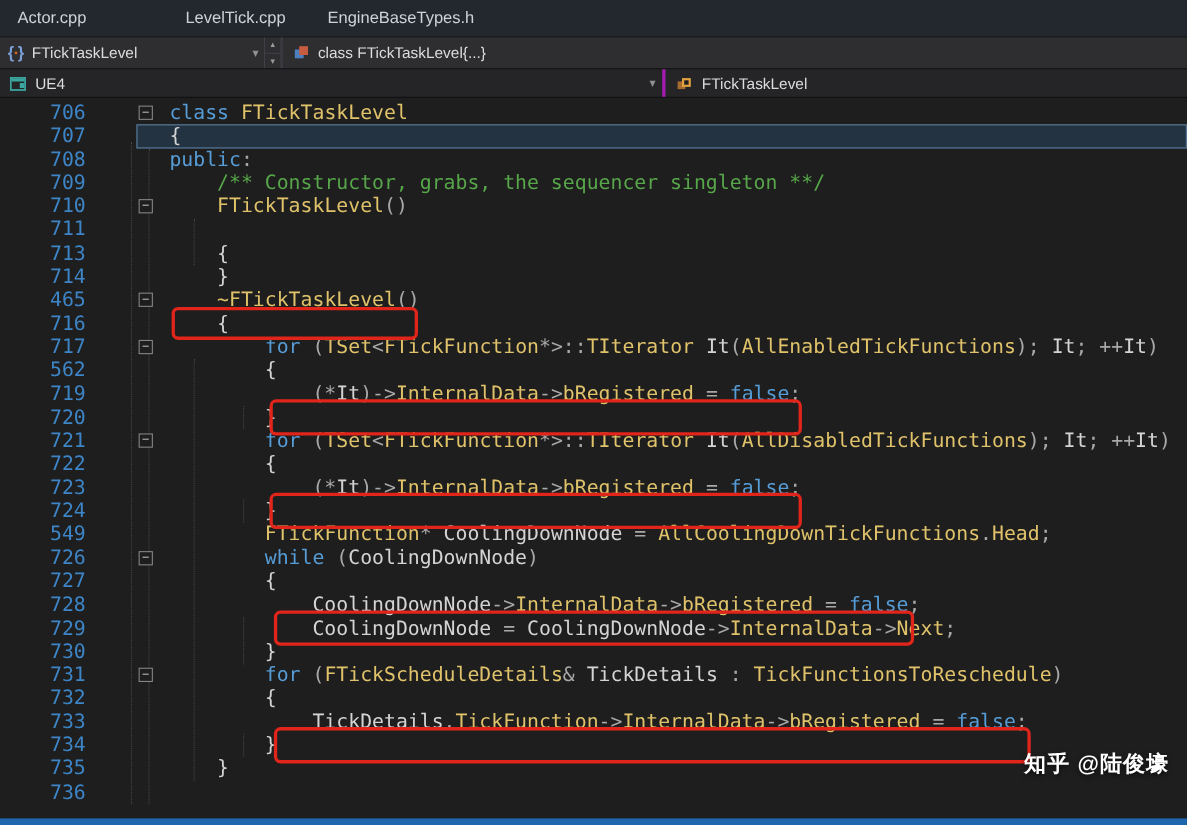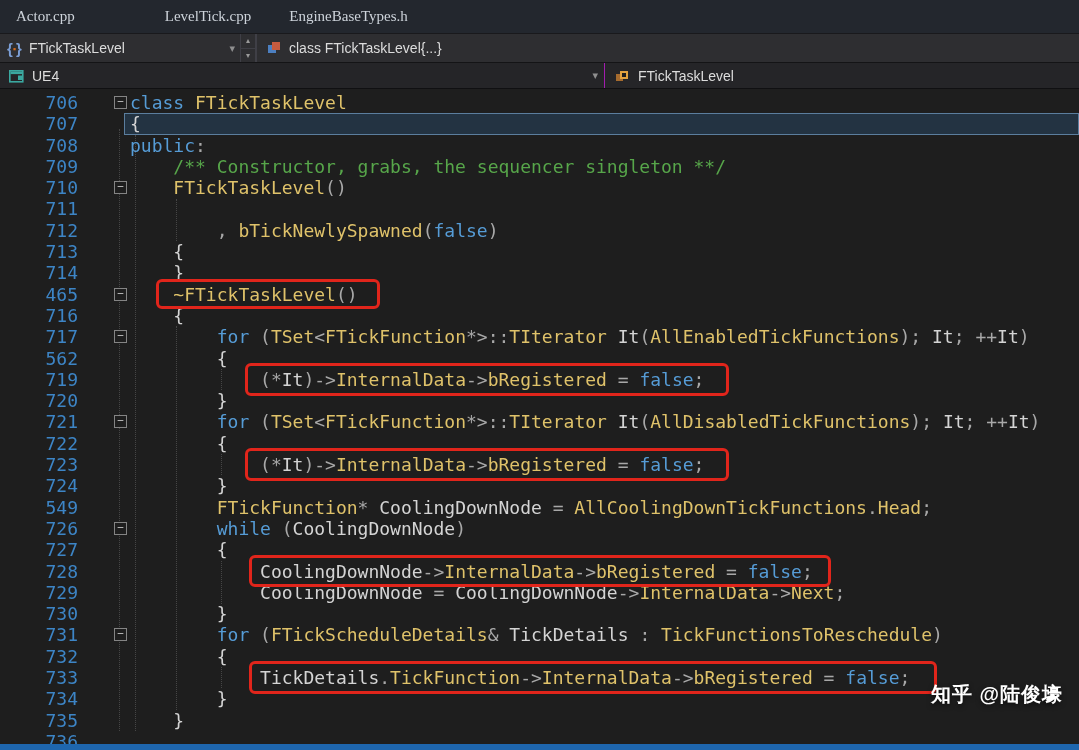--- a/index.html
+++ b/index.html
@@ -3,21 +3,21 @@
 <meta charset="utf-8">
 <style>
   * { box-sizing: border-box; margin: 0; padding: 0; }
   html,body { width:1079px; height:750px; overflow:hidden; background:#1E1E1E;
               font-family:"Liberation Sans", sans-serif; }
   #app { width:1079px; height:750px; position:relative; background:#1E1E1E; }
 
   
   .tabbar { height:33px; background:#23272E; display:flex; align-items:stretch; }
   .tab { display:flex; align-items:center; padding:0 22px 0 16px; font-size:15px;
-         color:#CDD3DA; white-space:nowrap;font-family:Liberation Serif, serif; }
+         color:#CDD3DA; white-space:nowrap; }
   .tab.active { background:var(--active_tab,#1C4D74); color:#D5E9FA; padding-right:12px; }
   .tab .pin { margin-left:10px; display:inline-flex; }
   .tab .close { margin-left:9px; font-size:17px; line-height:1; color:#D3DEE8; }
 
   
   .vabar { height:29px; background:#2E2E31; border-top:1px solid #19191C;
            display:flex; align-items:stretch; }
   .combo { display:flex; align-items:center; font-size:14px; color:#DCDCDC; }
   .combo.scope { width:240px; padding-left:7px; }
   .combo.scope .lbl { margin-left:7px; }
@@ -30,32 +30,32 @@
             border-bottom:1px solid #3F3F46; }
   .sp-btn:last-child { border-bottom:none; }
   .vdiv { width:1px; background:#3F3F46; }
   .combo.context { padding-left:10px; }
   .combo.context .lbl { margin-left:7px; }
 
   
   .navbar { height:27px; background:#252528; border-top:1px solid #141416;
             border-bottom:1px solid #101012; display:flex; align-items:stretch; }
   .proj { width:605px; display:flex; align-items:center; padding:0 6px 0 9px;
-          font-size:14px; color:#DCDCDC; border-right:1px solid #a21caf; }
+          font-size:14px; color:#DCDCDC; border-right:3px solid #a21caf; }
   .proj .lbl { margin-left:8px; }
   .proj .chev { margin-left:auto; color:#8F8F8F; font-size:11px; }
   .member { flex:1; display:flex; align-items:center; padding-left:10px;
             font-size:14px; color:#DCDCDC; }
   .member .lbl { margin-left:8px; }
 
   
   .editor { position:relative; height:661px; background:#1E1E1E;
             font-family:"DejaVu Sans Mono", monospace; font-size:18px; }
   #code-lines { position:absolute; top:3px; left:0; right:0; }
-  .crow { display:flex; height:21.3px; line-height:21.3px; white-space:pre; position:relative; }
+  .crow { display:flex; height:21.3px; line-height:21.3px; white-space:pre; position:relative;gap:12px; }
   .ln { width:78px; flex:none; text-align:right; color:var(--lineno,#3D85C6); z-index:2; }
   .foldcol { width:52px; flex:none; position:relative; z-index:2; }
   .foldbox { position:absolute; left:36px; top:4px; width:13px; height:13px;
              border:1px solid #848484; background:#1E1E1E; color:#BDBDBD;
              font-size:11px; line-height:10px; text-align:center; }
   .code { flex:none; position:relative; z-index:2; }
   .k{color:var(--keyword,#569CD6)} .t{color:var(--type,#DFC26A)}
   .o{color:var(--member_init,#CE9064)} .r{color:var(--method,#E2703C)}
   .c{color:var(--comment,#57A64A)} .p{color:var(--punct,#A8A8A8)} .v{color:var(--plain,#D4D4D4)}
   .curline { position:absolute; left:124px; right:0; top:0; bottom:0; z-index:1;
@@ -143,21 +143,20 @@
     <div class="guide" style="left:221px; top:472px; height:43px;"></div>
     <div class="guide" style="left:221px; top:578px; height:21px;"></div>
 
     <div id="code-lines">
         <div class="crow"><span class="ln">706</span><span class="foldcol"><span class="foldbox">−</span></span><span class="code"><span class="k">class</span><span class="v"> </span><span class="t">FTickTaskLevel</span></span></div>
         <div class="crow"><div class="curline"></div><span class="ln">707</span><span class="foldcol"></span><span class="code"><span class="v">{</span></span></div>
         <div class="crow"><span class="ln">708</span><span class="foldcol"></span><span class="code"><span class="k">public</span><span class="p">:</span></span></div>
         <div class="crow"><span class="ln">709</span><span class="foldcol"></span><span class="code"><span class="v">    </span><span class="c">/** Constructor, grabs, the sequencer singleton **/</span></span></div>
         <div class="crow"><span class="ln">710</span><span class="foldcol"><span class="foldbox">−</span></span><span class="code"><span class="v">    </span><span class="t">FTickTaskLevel</span><span class="p">()</span></span></div>
         <div class="crow"><span class="ln">711</span><span class="foldcol"></span></div>
-        <div class="crow"><span class="ln">712</span><span class="foldcol"></span><span class="code"><span class="v">        </span><span class="p">, </span><span class="t">bTickNewlySpawned</span><span class="p">(</span><span class="k">false</span><span class="p">)</span></span></div>
         <div class="crow"><span class="ln">713</span><span class="foldcol"></span><span class="code"><span class="v">    {</span></span></div>
         <div class="crow"><span class="ln">714</span><span class="foldcol"></span><span class="code"><span class="v">    }</span></span></div>
         <div class="crow"><span class="ln">465</span><span class="foldcol"><span class="foldbox">−</span></span><span class="code"><span class="v">    </span><span class="t">~FTickTaskLevel</span><span class="p">()</span></span></div>
         <div class="crow"><span class="ln">716</span><span class="foldcol"></span><span class="code"><span class="v">    {</span></span></div>
         <div class="crow"><span class="ln">717</span><span class="foldcol"><span class="foldbox">−</span></span><span class="code"><span class="v">        </span><span class="k">for</span><span class="p"> (</span><span class="t">TSet</span><span class="p">&lt;</span><span class="t">FTickFunction</span><span class="p">*&gt;::</span><span class="t">TIterator</span><span class="v"> It</span><span class="p">(</span><span class="t">AllEnabledTickFunctions</span><span class="p">); </span><span class="v">It</span><span class="p">; ++</span><span class="v">It</span><span class="p">)</span></span></div>
         <div class="crow"><span class="ln">562</span><span class="foldcol"></span><span class="code"><span class="v">        {</span></span></div>
         <div class="crow"><span class="ln">719</span><span class="foldcol"></span><span class="code"><span class="v">            </span><span class="p">(*</span><span class="v">It</span><span class="p">)-&gt;</span><span class="t">InternalData</span><span class="p">-&gt;</span><span class="t">bRegistered</span><span class="p"> = </span><span class="k">false</span><span class="p">;</span></span></div>
         <div class="crow"><span class="ln">720</span><span class="foldcol"></span><span class="code"><span class="v">        }</span></span></div>
         <div class="crow"><span class="ln">721</span><span class="foldcol"><span class="foldbox">−</span></span><span class="code"><span class="v">        </span><span class="k">for</span><span class="p"> (</span><span class="t">TSet</span><span class="p">&lt;</span><span class="t">FTickFunction</span><span class="p">*&gt;::</span><span class="t">TIterator</span><span class="v"> It</span><span class="p">(</span><span class="t">AllDisabledTickFunctions</span><span class="p">); </span><span class="v">It</span><span class="p">; ++</span><span class="v">It</span><span class="p">)</span></span></div>
         <div class="crow"><span class="ln">722</span><span class="foldcol"></span><span class="code"><span class="v">        {</span></span></div>

